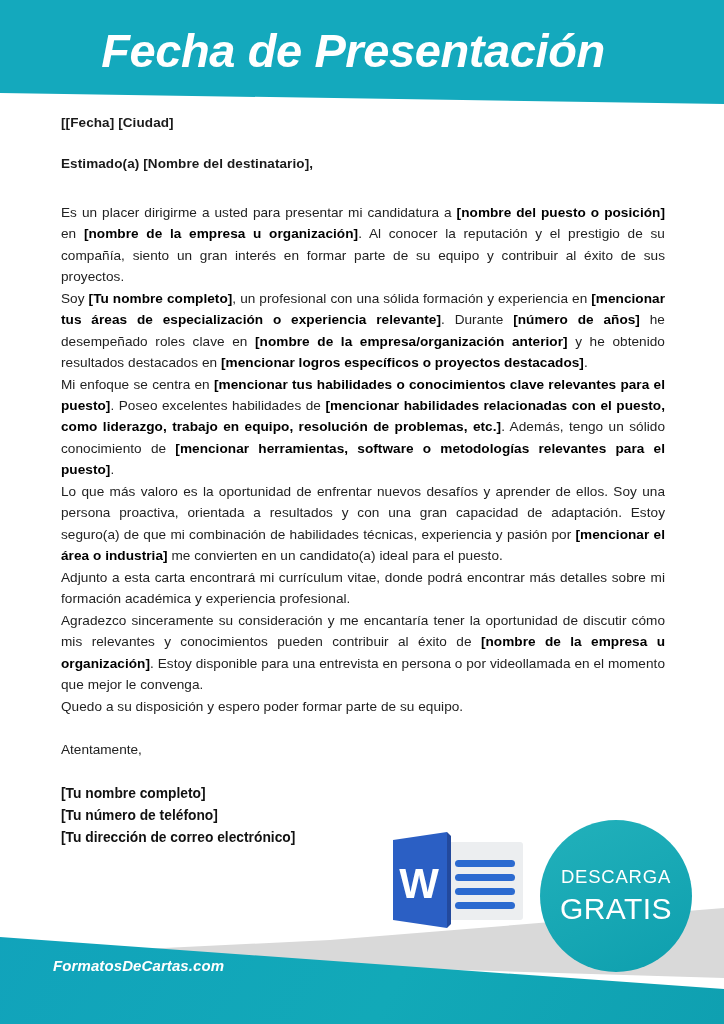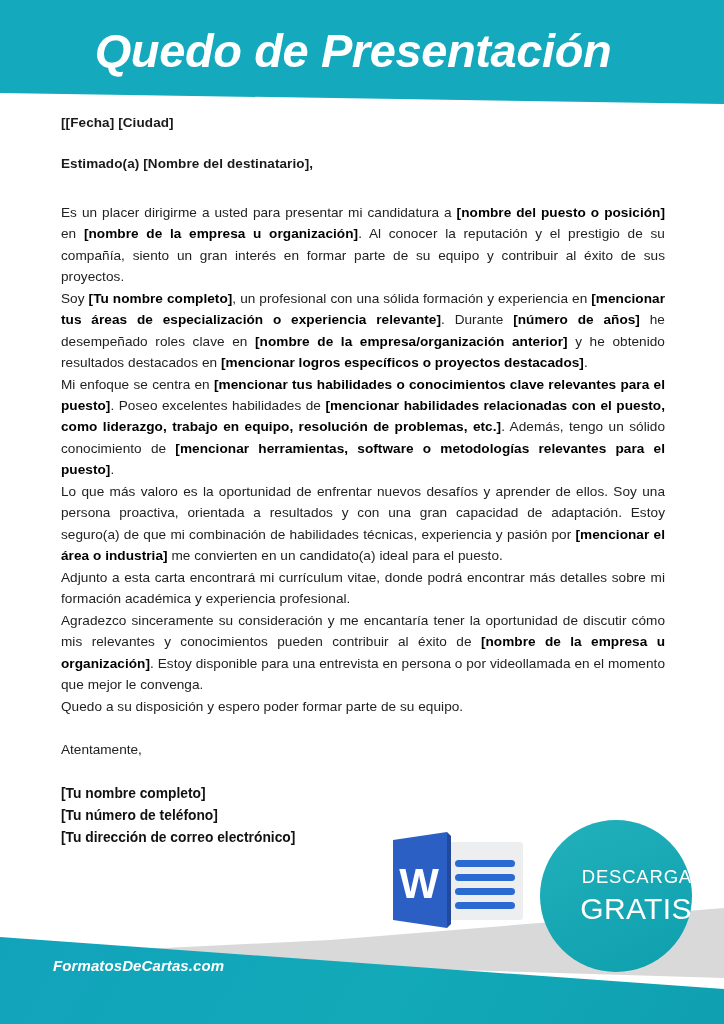--- a/index.html
+++ b/index.html
@@ -114,21 +114,21 @@
     left: 540px;
     top: 820px;
     width: 152px;
     height: 152px;
     border-radius: 50%;
     background: #15a7b4;
     background: linear-gradient(155deg, #22b1bb 0%, #0e9fae 100%);
     z-index: 7;
     display: flex;
     flex-direction: column;
-    align-items: flex-end;
+    align-items: center;
     justify-content: center;
     color: #ffffff;
   }
   .badge-top {
     font-size: 18.5px;
     font-weight: 400;
     letter-spacing: 0.8px;
     line-height: 1;
     margin-bottom: 7px;
   }
@@ -169,21 +169,21 @@
     font-style: italic;
     color: #ffffff;
     letter-spacing: 0.1px;
     z-index: 8;
   }
 </style>
 </head>
 <body>
 
 <div class="header-band"></div>
-<div class="header-title">Quedo de Presentación</div>
+<div class="header-title">Fecha de Presentación</div>
 
 <div class="sheet"></div>
 
 <div class="content">
   <div class="meta-line">[[Fecha] [Ciudad]</div>
   <div class="salutation">Estimado(a) [Nombre del destinatario],</div>
 
   <div id="paragraph-host">
       <div class="para"><span>Es un placer dirigirme a usted para presentar mi candidatura a </span><b>[nombre del puesto o posición]</b><span> en </span><b>[nombre de la empresa u organización]</b><span>. Al conocer la reputación y el prestigio de su compañía, siento un gran interés en formar parte de su equipo y contribuir al éxito de sus proyectos.</span></div>
       <div class="para"><span>Soy </span><b>[Tu nombre completo]</b><span>, un profesional con una sólida formación y experiencia en </span><b>[mencionar tus áreas de especialización o experiencia relevante]</b><span>. Durante </span><b>[número de años]</b><span> he desempeñado roles clave en </span><b>[nombre de la empresa/organización anterior]</b><span> y he obtenido resultados destacados en </span><b>[mencionar logros específicos o proyectos destacados]</b><span>.</span></div>

